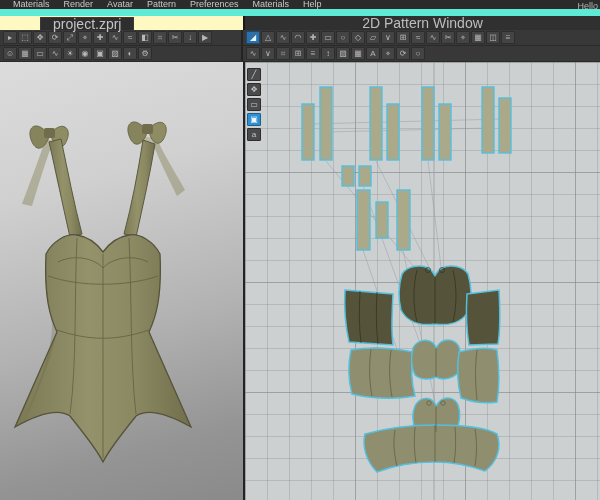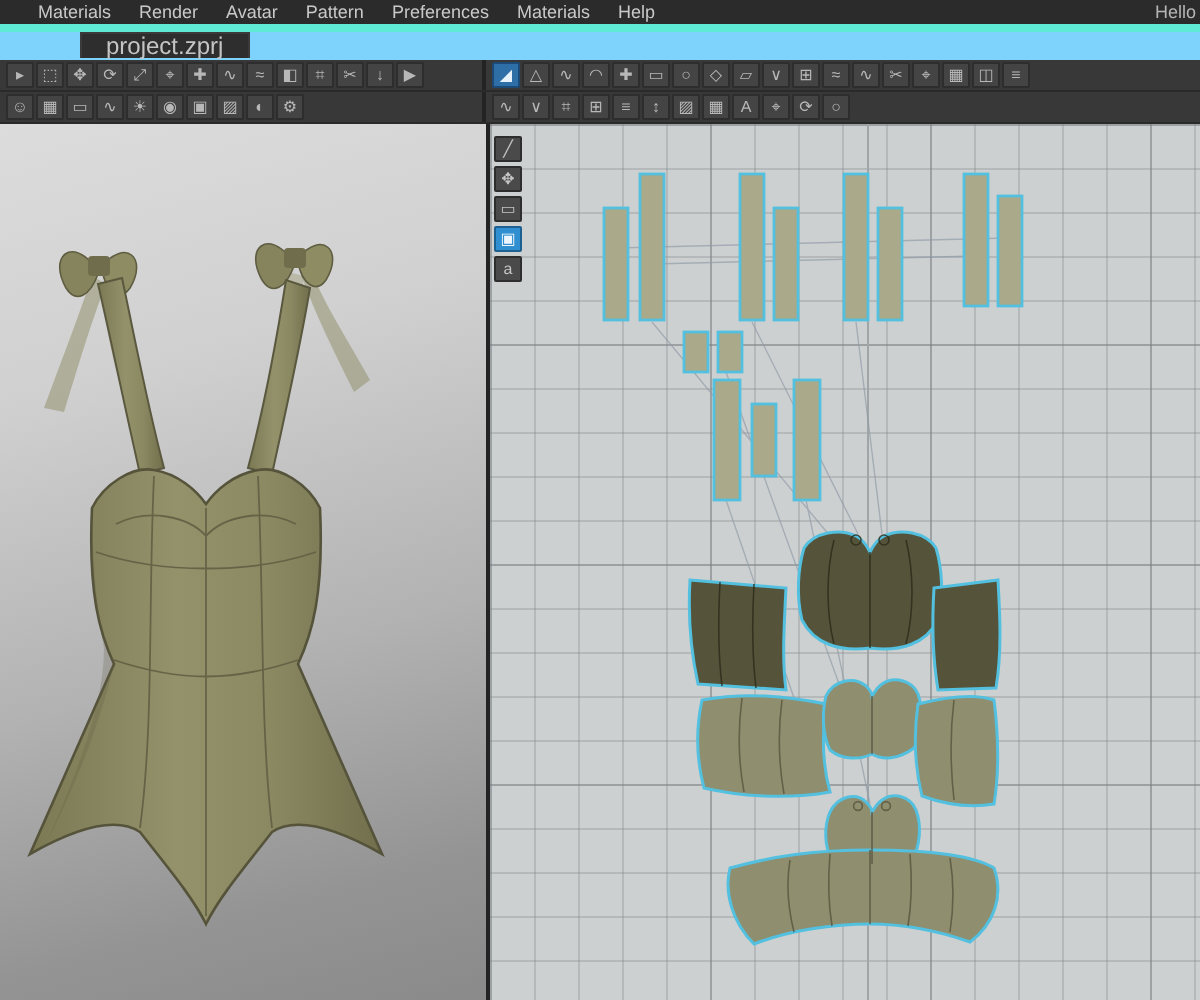--- a/index.html
+++ b/index.html
@@ -5,27 +5,27 @@
   html,body{margin:0;padding:0;}
   body{
     width:600px;height:500px;overflow:hidden;background:#262626;
     font-family:"Liberation Sans", sans-serif;
     -webkit-font-smoothing:antialiased;
     user-select:none;
   }
   
   .menubar{
     height:16px;background:#2b2b2b;display:flex;align-items:center;
-    color:#c9c9c9;font-size:9px;padding:0 12px;border-bottom:4px solid #5eead4;box-sizing:border-box;
+    color:#c9c9c9;font-size:9px;padding:0 6px;border-bottom:7px solid #5eead4;box-sizing:border-box;
   }
   .menu-item{padding:0 7px;line-height:15px;cursor:default;}
   
   .tabbar{
-    height:14px;background:#7dd3fc;position:relative;display:flex;align-items:flex-start;
-    font-size:12px;color:#ababab;
+    height:14px;background:#fef9c3;position:relative;display:flex;align-items:center;
+    font-size:14px;color:#ababab;
   }
   .proj-tab{
     margin-left:40px;background:#2e2e2e;border:1px solid #3a3a3a;border-bottom:none;
     padding:0 12px;line-height:12px;height:12px;color:#c4c4c4;
   }
   .right-title{
     position:absolute;left:243px;top:0;width:357px;height:14px;background:#303030;
     text-align:center;line-height:14px;color:#bdbdbd;border-left:2px solid #191919;box-sizing:border-box;
   }
   
@@ -81,20 +81,21 @@
     <span class="menu-item">Preferences</span>
 
     <span class="menu-item">Materials</span>
 
     <span class="menu-item">Help</span>
   </div>
 <span style="position:absolute;top:1px;right:2px;color:#b5b5b5;font-size:9px;z-index:5;margin-left:48px;">Hello</span>
 
 <div class="tabbar">
   <div class="proj-tab">project.zprj</div>
+  <div class="right-title">2D Pattern Window</div>
 </div>
 
 <div class="toolrow">
   <div class="tool-section left">
 
       <button class="icon-btn">
         <span>▸</span>
       </button>
 
       <button class="icon-btn">

